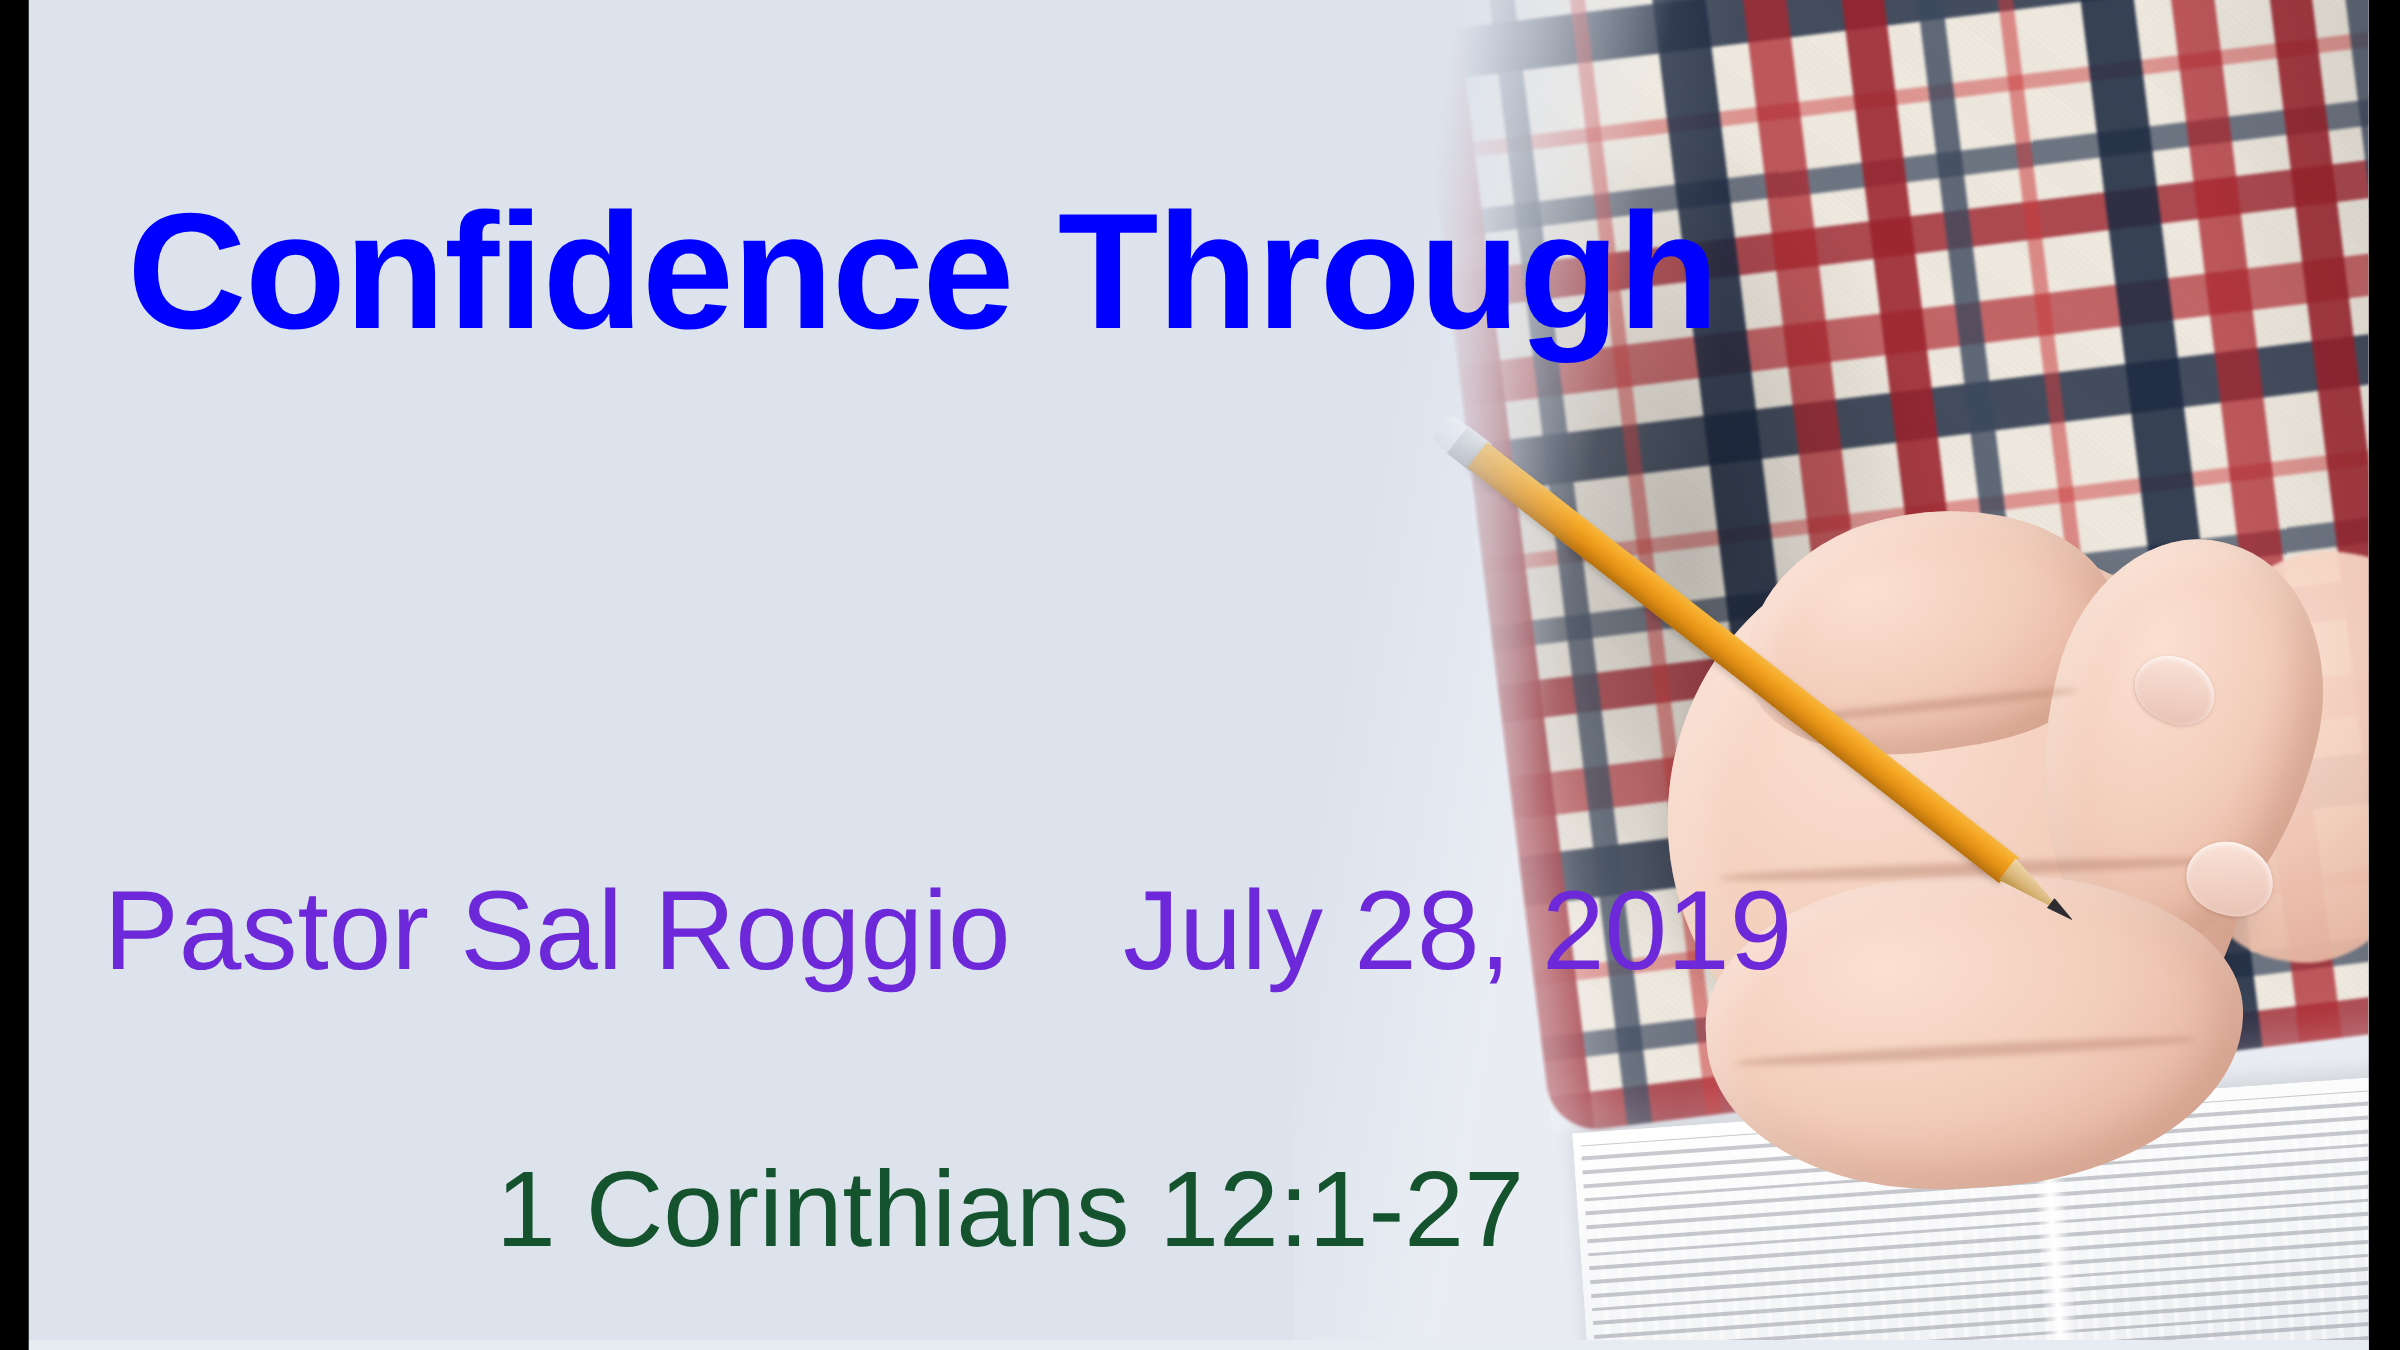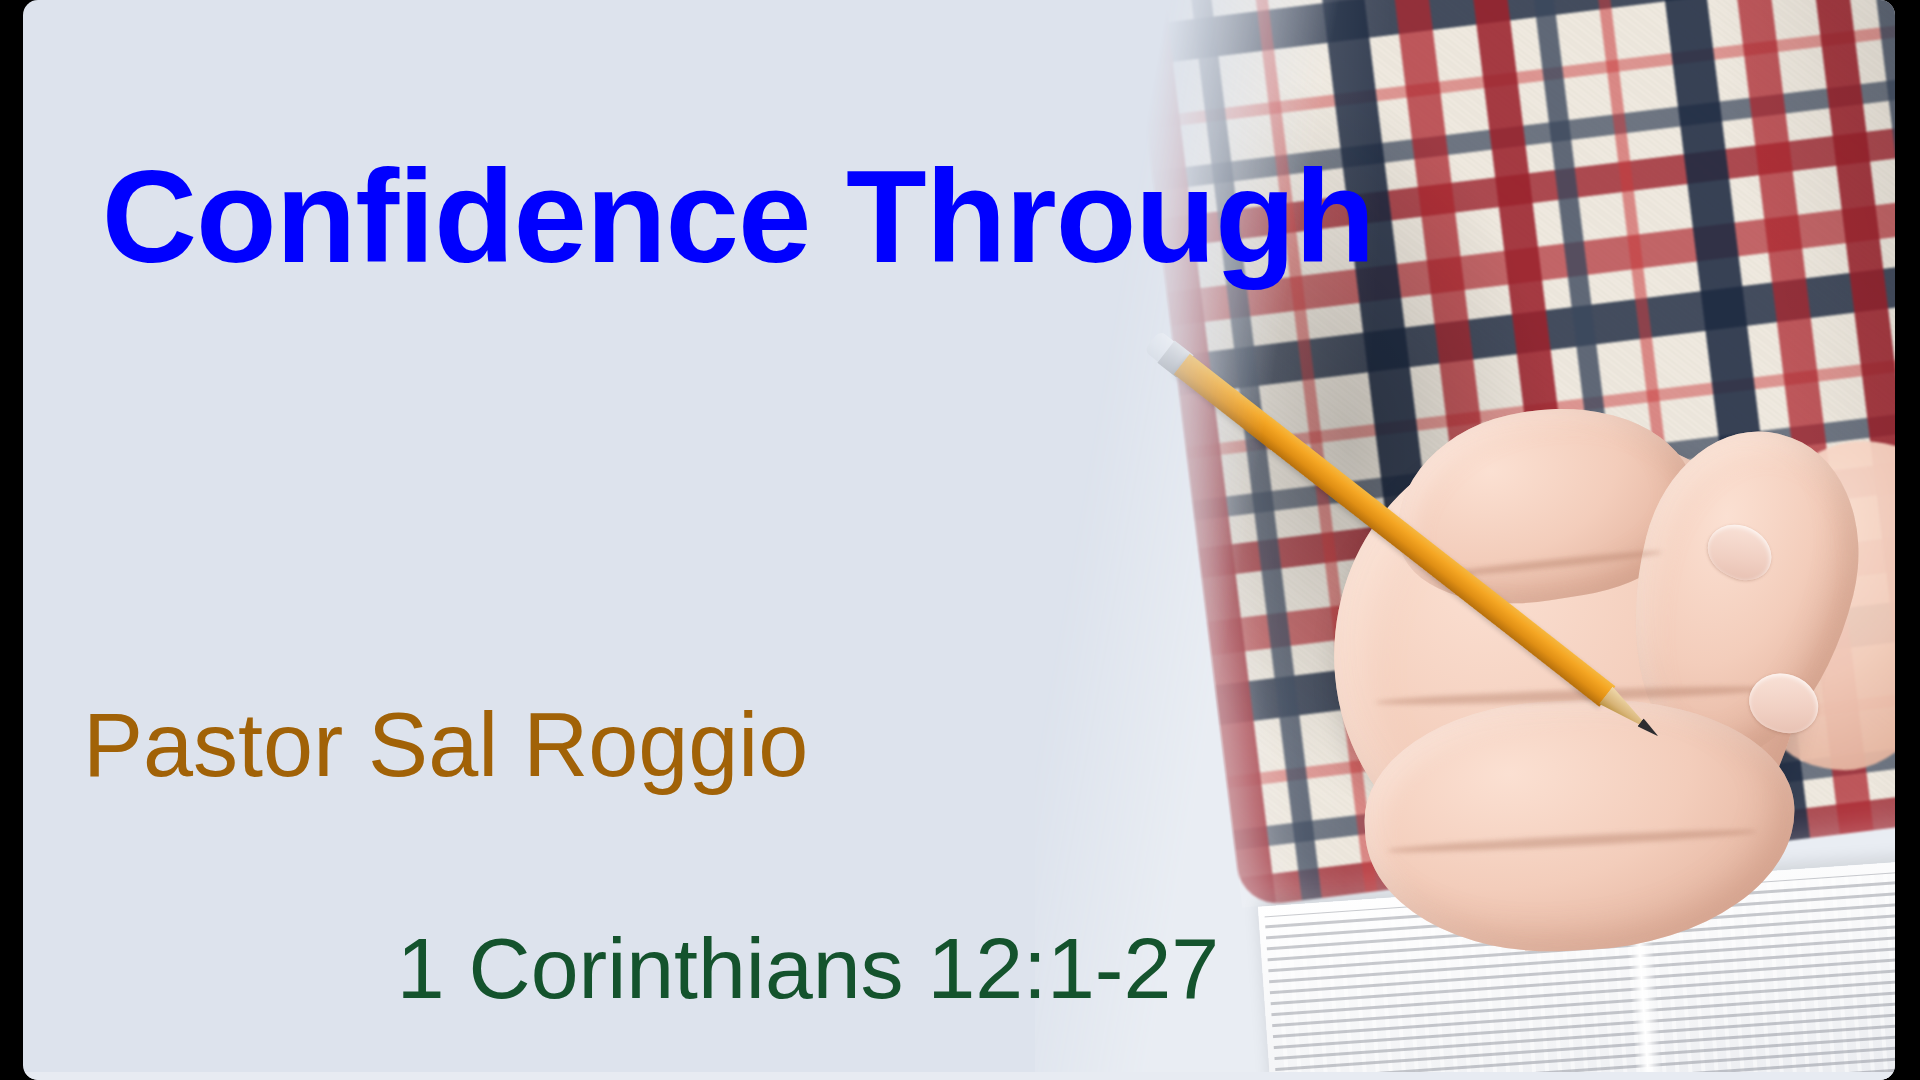--- a/index.html
+++ b/index.html
@@ -22,21 +22,20 @@
 
   
   #slide-canvas {
     position: absolute;
     left: 23px;
     top: 0px;
     width: 1872px;
     height: 1080px;
     background: #dde3ed;
     overflow: hidden;
-    border-radius: 15px;
   }
 
   
   #photo-stage {
     position: absolute;
     right: 0;
     top: 0;
     width: 860px;
     height: 1080px;
     overflow: hidden;
@@ -329,21 +328,21 @@
 
   .byline-row {
     position: absolute;
     top: 700px;
     left: 60px;
     width: 1340px;
     display: flex;
     align-items: baseline;
     justify-content: flex-start;
     gap: 90px;
-    color: #a16207;
+    color: #6d28d9;
     font-family: "Liberation Sans", sans-serif;
     font-weight: normal;
     font-size: 90px;
     line-height: 1;
     white-space: nowrap;
   }
   #speaker-name { letter-spacing: 0px; }
   #sermon-date  { letter-spacing: 0px; }
 
   #scripture-ref {
@@ -410,20 +409,21 @@
       </div>
     </div>
 
     <div id="text-layer">
 
       <div id="title-line-1" class="slide-title-line">Confidence Through</div>
 
 
       <div class="byline-row">
         <span id="speaker-name">Pastor Sal Roggio</span>
+        <span id="sermon-date">July 28, 2019</span>
       </div>
 
       <div id="scripture-ref">1 Corinthians 12:1-27</div>
     </div>
 
     <div id="bottom-light-strip"></div>
   </div>
 </div>
 
 </body></html>

